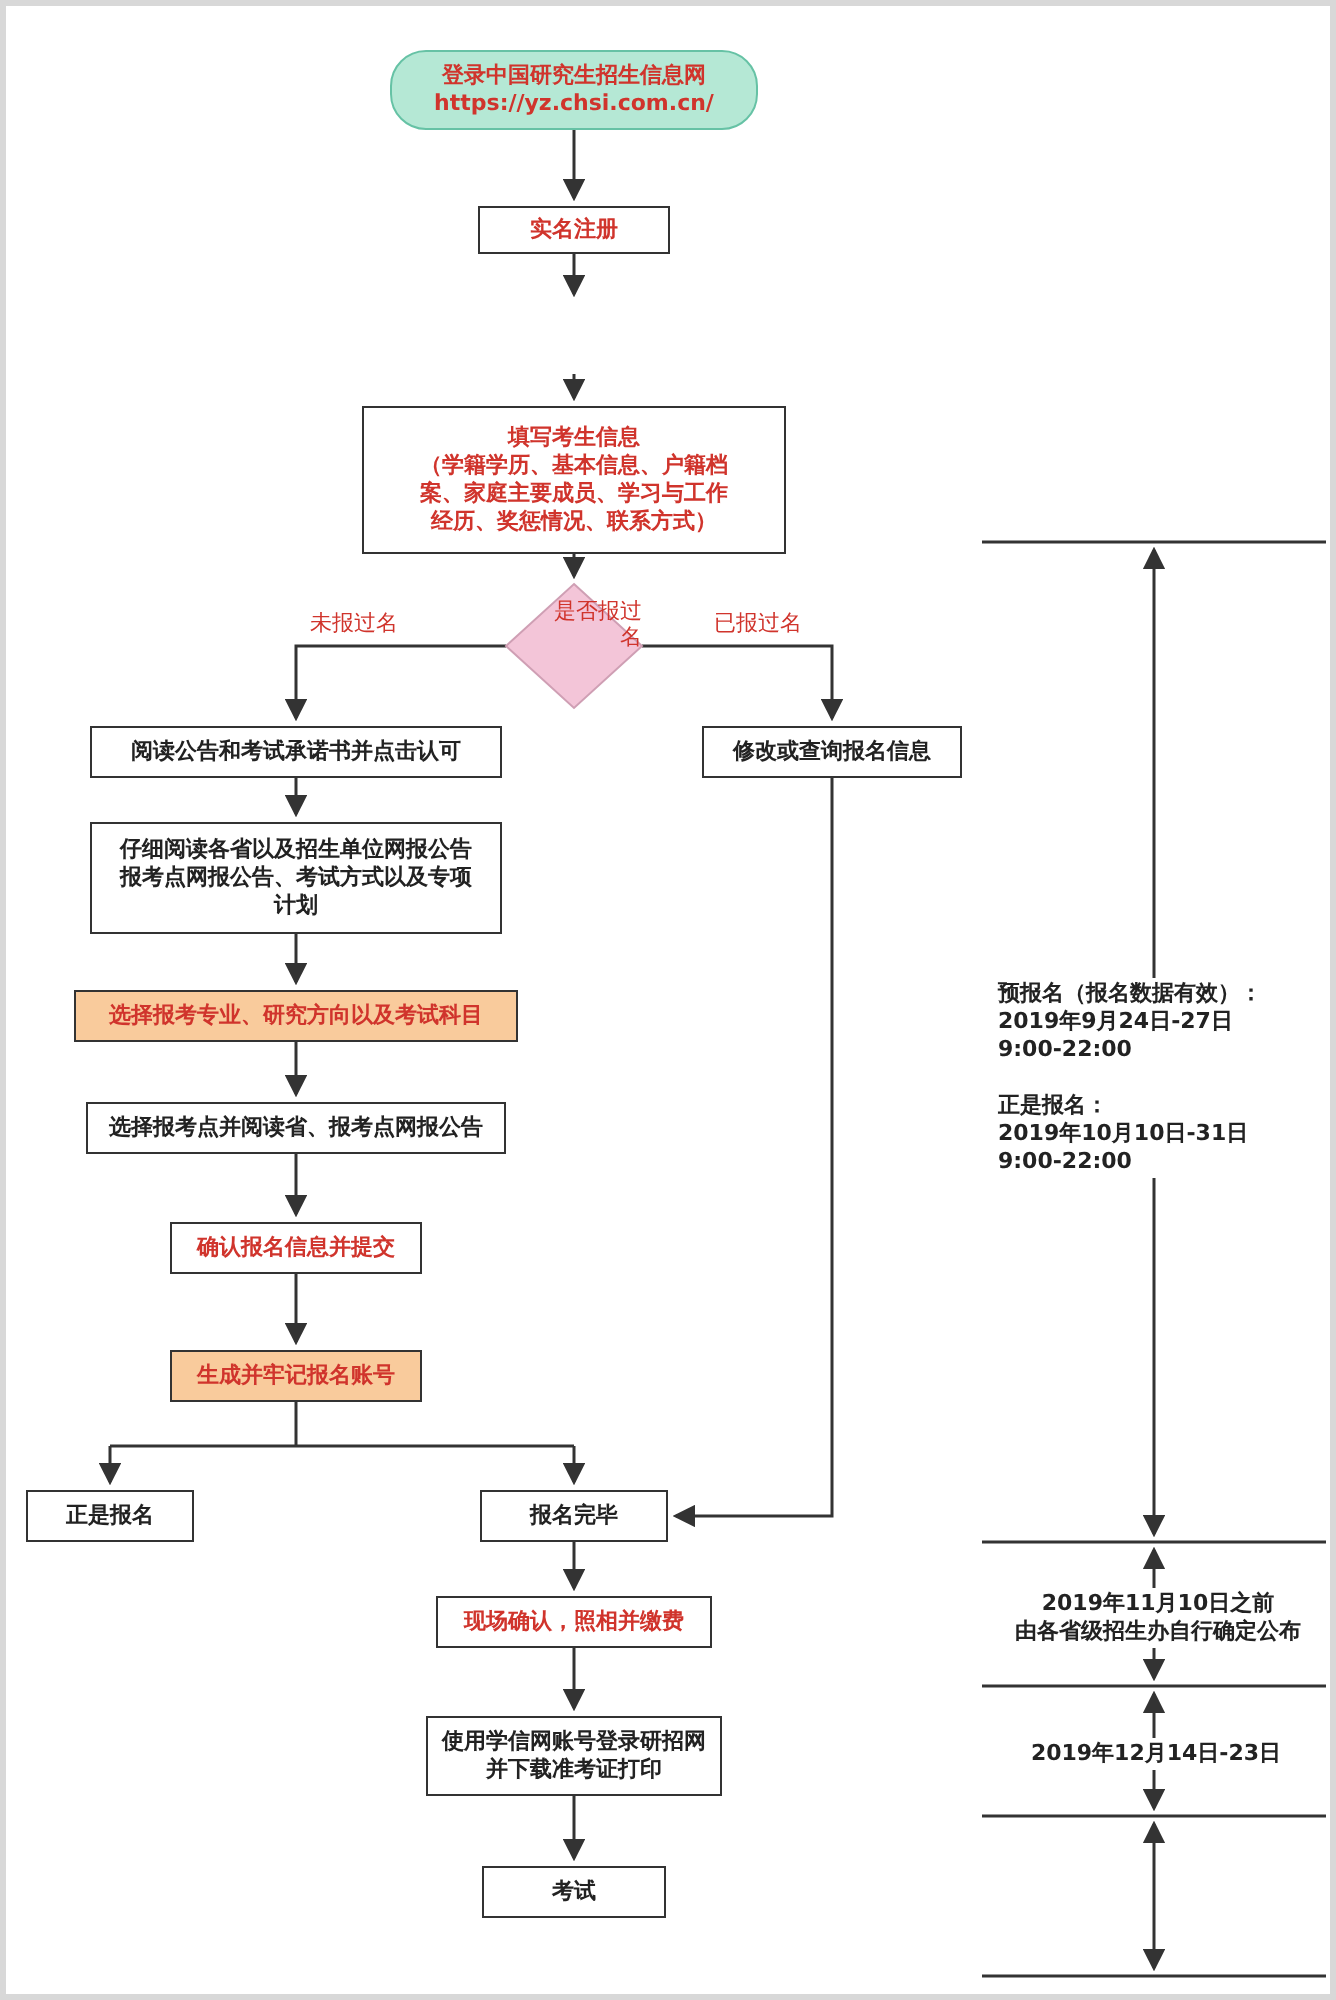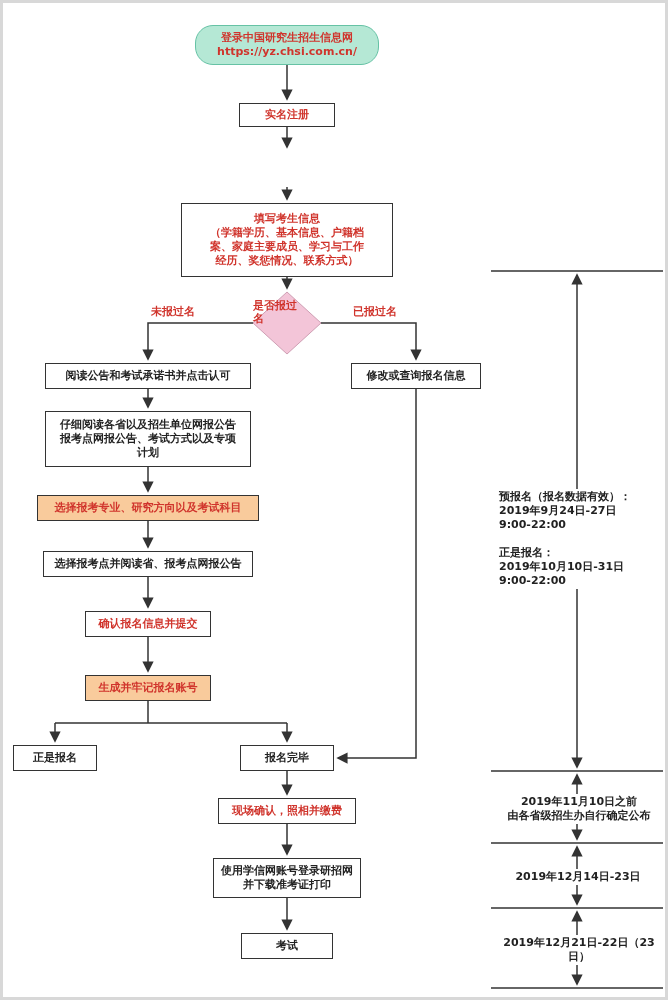--- a/index.html
+++ b/index.html
@@ -38,23 +38,23 @@
     padding: 2px 4px;
   }
 
   .node.orange { background: #f9cb9c; }
   .node.mint   { background: #b5e8d5; border: 1px solid #66c2a5; border-radius: 18px; }
   .red         { color: #d0342c; }
 
   .plainbox {
     position: absolute;
     z-index: 3;
-    text-align: left;
+    text-align: right;
     font-size: 11px;
-    font-weight: bold;
+    font-weight: normal;
     line-height: 13px;
     white-space: pre-line;
     background: transparent;
   }
 
   .tl {
     position: absolute;
     z-index: 2;
     background: #ffffff;
     font-size: 11px;
@@ -168,16 +168,14 @@
 
 正是报名：
 2019年10月10日-31日
 9:00-22:00</div>
 
   <div class="tl center" style="left:488px;top:791px;width:176px">2019年11月10日之前
 由各省级招生办自行确定公布</div>
 
   <div class="tl center" style="left:490px;top:866px;width:170px">2019年12月14日-23日</div>
 
-  <div class="tl center" style="left:498px;top:932px;width:156px">2019年12月21日-22日（23
-日）</div>
 
 </div>
 
 </body></html>

